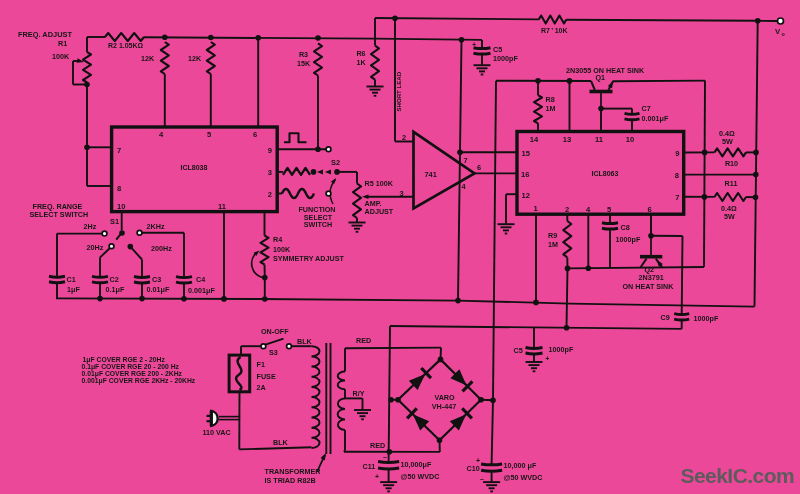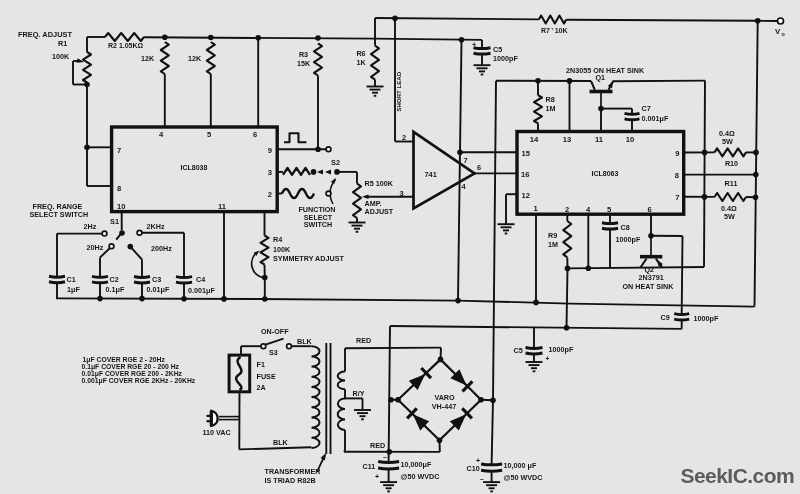--- a/index.html
+++ b/index.html
@@ -1,16 +1,16 @@
 <!DOCTYPE html>
 <html><head>
 <meta charset="utf-8">
 <style>
   html,body { margin:0; padding:0; background:#fff; }
-  #page { width:800px; height:494px; background:#e5e5e5; position:relative; overflow:hidden; }
+  #page { width:800px; height:494px; background:#ec4899; position:relative; overflow:hidden; }
   svg { display:block; }
   text { font-family:"Liberation Sans", sans-serif; fill:#161616; }
 </style>
 </head>
 <body>
 
 <div id="page">
 <svg width="800" height="494" viewBox="0 0 800 494">
 
 <g>

